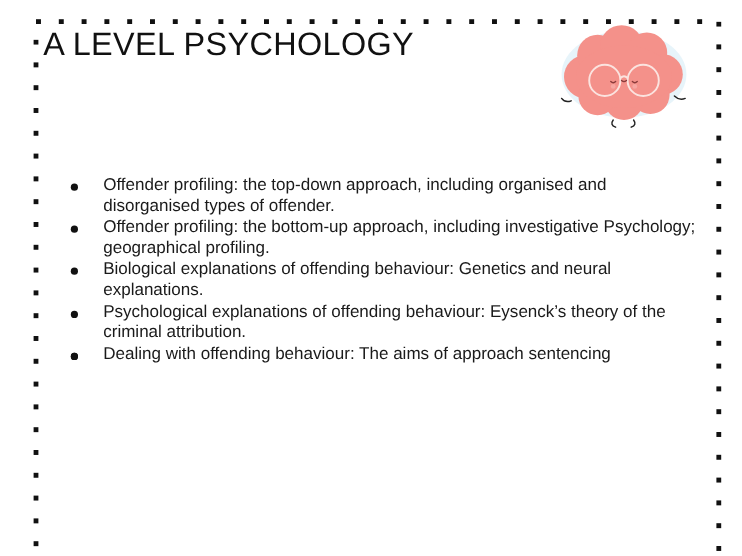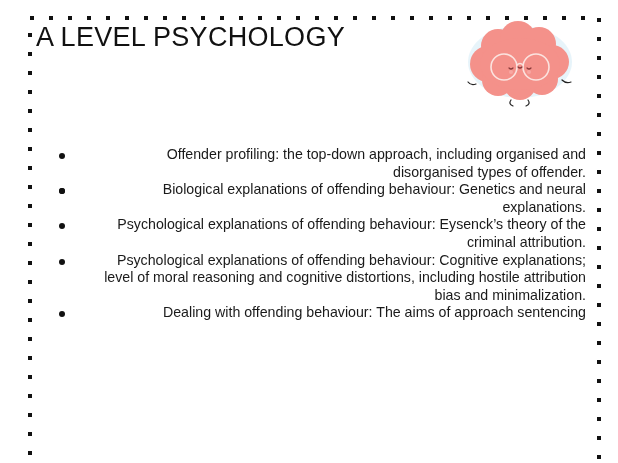--- a/index.html
+++ b/index.html
@@ -40,21 +40,21 @@
     }
     .brain {
       position: absolute; left: 458px; top: 12px; width: 120px; height: 100px;
     }
     .topics {
       position: absolute; left: 56px; top: 146px; width: 530px;
       margin: 0; padding: 0; list-style: none;
       font-size: 14.2px; line-height: 17.6px; color: #1a1a1a;
     }
     .topics li {
-      position: relative; padding-left: 30px; margin: 0; text-align: right;
+      position: relative; padding-left: 30px; margin: 0;
     }
     .topics li .bullet {
       position: absolute; left: 3px; top: 7px; width: 6px; height: 6px;
       border-radius: 50%; background: #111;
     }
   </style>
 </head>
 <body>
 
 <div class="page">
@@ -94,19 +94,19 @@
     <g fill="none" stroke="#222" stroke-width="1.2" stroke-linecap="round">
       <path d="M10 70 Q13 74 18 72"></path>
       <path d="M104 68 Q108 72 113 70"></path>
       <path d="M53 88 Q50 92 55 94"></path>
       <path d="M70 88 Q73 92 68 94"></path>
     </g>
   </svg>
 
   <ul class="topics">
     <li><span class="bullet"></span><span>Offender profiling: the top-down approach, including organised and disorganised types of offender.</span></li>
-    <li><span class="bullet"></span></li>
+    <li><span class="bullet"></span><span>Offender profiling: the bottom-up approach, including investigative Psychology; geographical profiling.</span></li>
     <li><span class="bullet"></span><span>Biological explanations of offending behaviour: Genetics and neural explanations.</span></li>
     <li><span class="bullet"></span><span>Psychological explanations of offending behaviour: Eysenck’s theory of the criminal attribution.</span></li>
-    <li><span class="bullet"></span><span>Psychological explanations of offending behaviour: Cognitive explanations; level of moral reasoning and cognitive distortions, including hostile attribution bias and minimalization.</span></li>
+    <li><span class="bullet"></span></li>
     <li><span class="bullet"></span><span>Dealing with offending behaviour: The aims of approach sentencing</span></li>
   </ul>
 </div>
 
 </body></html>

